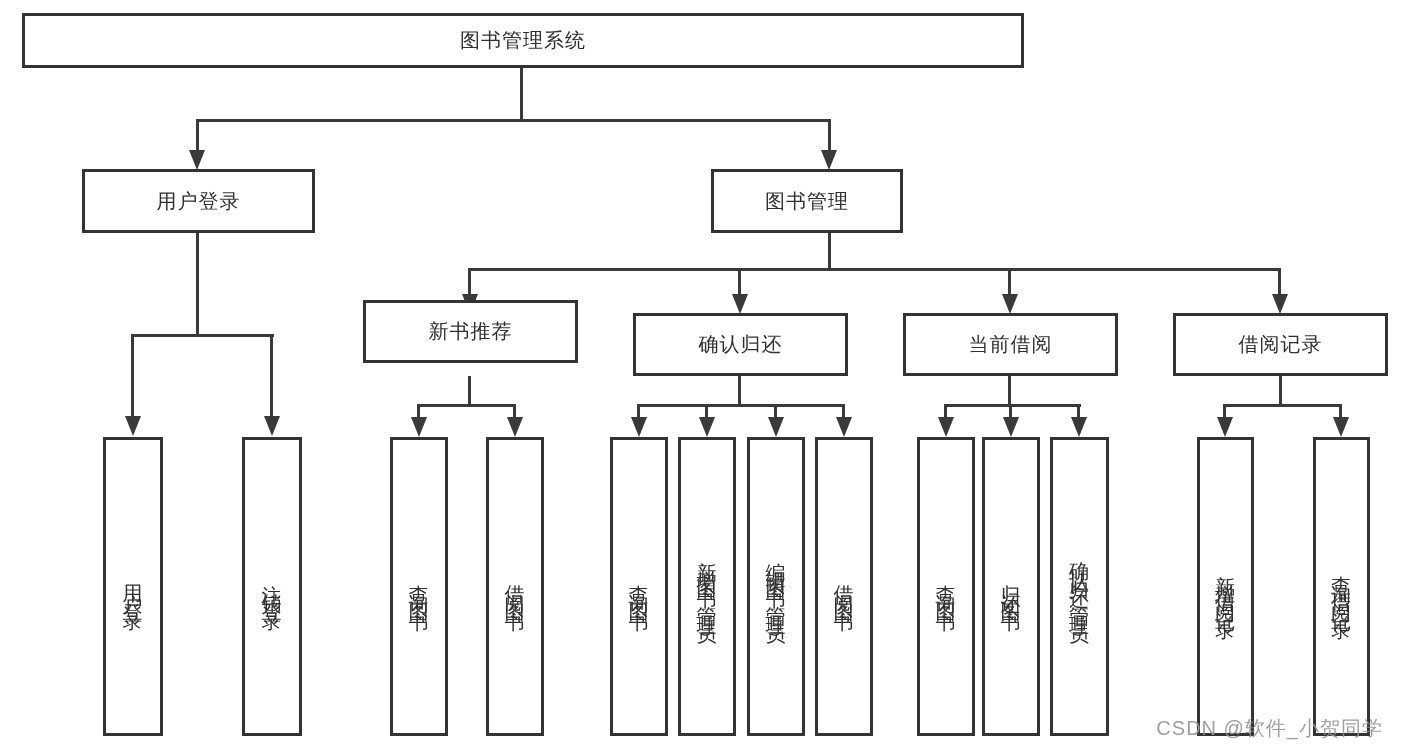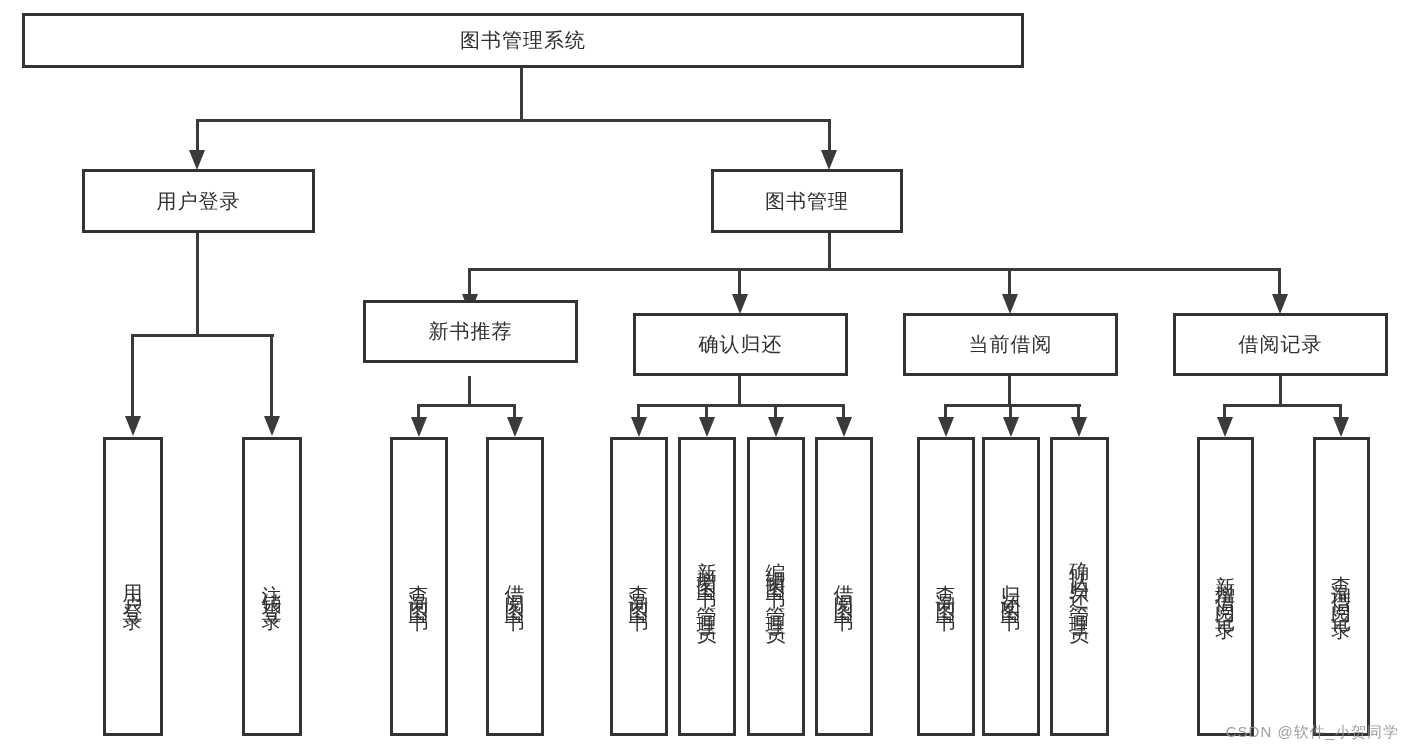--- a/index.html
+++ b/index.html
@@ -37,22 +37,22 @@
   .arrow{
     position:absolute;
     width:0;height:0;
     border-left:8px solid transparent;
     border-right:8px solid transparent;
     border-top:20px solid #3a3a3a;
     z-index:1;
   }
   .watermark{
     position:absolute;
-    right:6px;bottom:5px;
-    font-size:15px;
+    right:22px;bottom:5px;
+    font-size:20px;
     color:rgba(148,148,148,0.9);
     letter-spacing:1px;
     z-index:5;
     white-space:nowrap;
   }
 </style>
 </head>
 <body>
 
 <div id="canvas">

